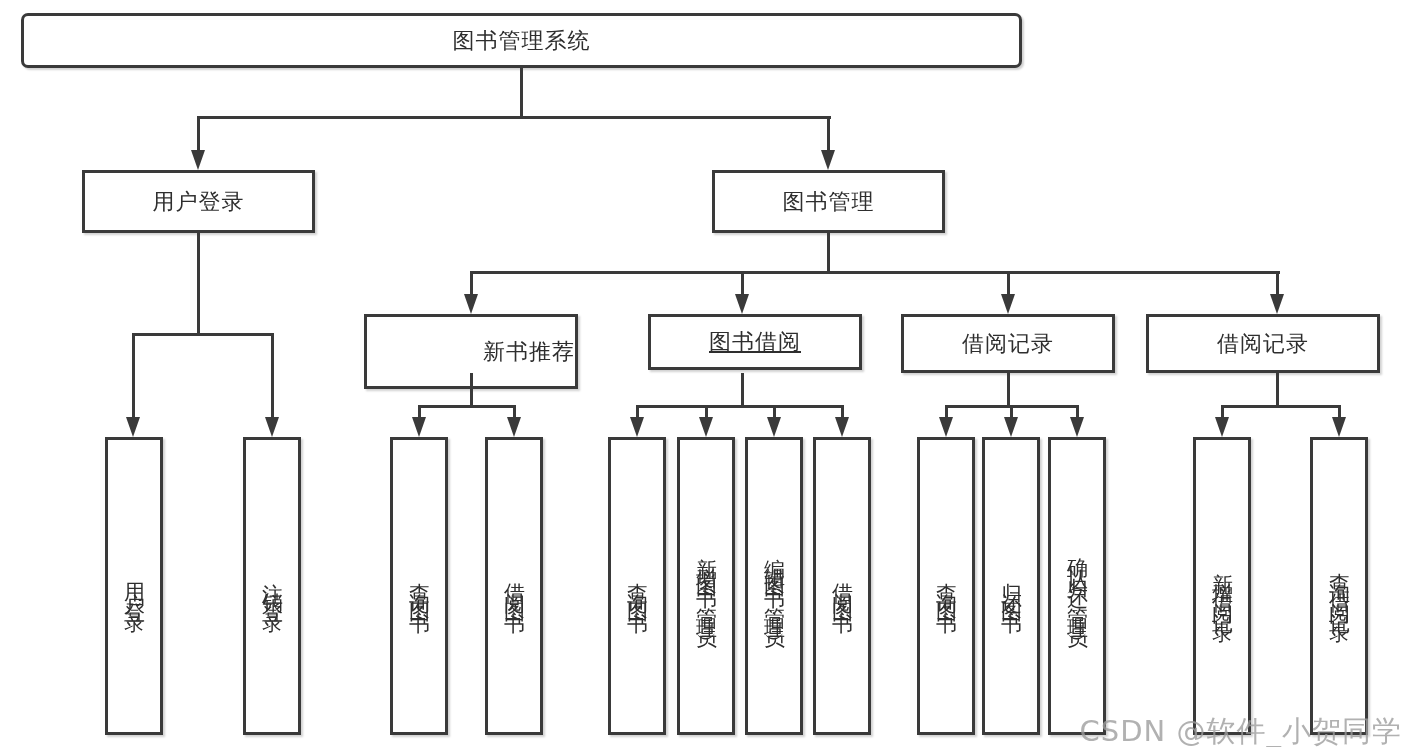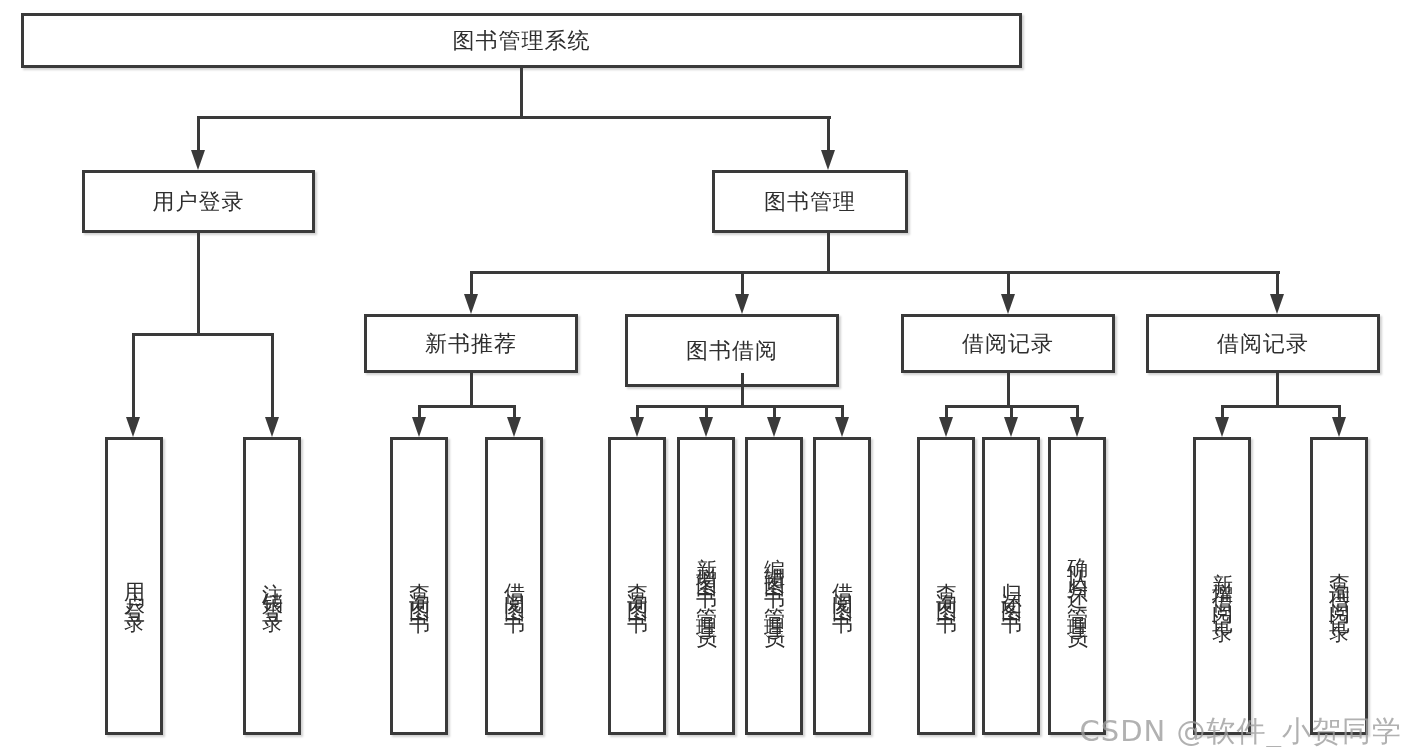--- a/index.html
+++ b/index.html
@@ -42,35 +42,35 @@
     color:rgba(158,158,158,0.8);
     letter-spacing:1px;
     z-index:10;
   }
 </style>
 </head>
 <body>
 
 <div id="canvas">
 
-  <div class="box hbox" style="left:21px; top:13px; width:1001px; height:55px;">
+  <div class="box hbox" style="left:21px; top:13px; width:1001px; height:55px;border-radius:7px;">
     <span>图书管理系统</span>
   </div>
 
   <div class="ln" style="left:520px; top:68px; width:3px; height:49px;"></div>
   <div class="ln" style="left:197px; top:116px; width:634px; height:3px;"></div>
   <div class="ln" style="left:197px; top:116px; width:3px; height:36px;"></div>
   <div class="ah" style="left:191px; top:150px;"></div>
   <div class="ln" style="left:827px; top:116px; width:3px; height:36px;"></div>
   <div class="ah" style="left:821px; top:150px;"></div>
 
   <div class="box hbox" style="left:82px; top:170px; width:233px; height:63px;">
     <span>用户登录</span>
   </div>
-  <div class="box hbox" style="left:712px; top:170px; width:196px; height:63px;">
+  <div class="box hbox" style="left:712px; top:170px; width:233px; height:63px;">
     <span>图书管理</span>
   </div>
 
   <div class="ln" style="left:197px; top:233px; width:3px; height:103px;"></div>
   <div class="ln" style="left:133px; top:333px; width:141px; height:3px;"></div>
   <div class="ln" style="left:132px; top:333px; width:3px; height:88px;"></div>
   <div class="ah" style="left:126px; top:417px;"></div>
   <div class="ln" style="left:271px; top:333px; width:3px; height:88px;"></div>
   <div class="ah" style="left:265px; top:417px;"></div>
 
@@ -78,24 +78,24 @@
   <div class="ln" style="left:470px; top:271px; width:810px; height:3px;"></div>
   <div class="ln" style="left:470px; top:271px; width:3px; height:26px;"></div>
   <div class="ah" style="left:464px; top:294px;"></div>
   <div class="ln" style="left:741px; top:271px; width:3px; height:26px;"></div>
   <div class="ah" style="left:735px; top:294px;"></div>
   <div class="ln" style="left:1007px; top:271px; width:3px; height:26px;"></div>
   <div class="ah" style="left:1001px; top:294px;"></div>
   <div class="ln" style="left:1276px; top:271px; width:3px; height:26px;"></div>
   <div class="ah" style="left:1270px; top:294px;"></div>
 
-  <div class="box hbox" style="left:364px; top:314px; width:214px; height:59px;">
+  <div class="box hbox" style="left:364px; top:314px; width:214px; height:75px;justify-content:flex-end;">
     <span>新书推荐</span>
   </div>
-  <div class="box hbox" style="left:625px; top:314px; width:214px; height:73px;">
+  <div class="box hbox" style="left:648px; top:314px; width:214px; height:56px;text-decoration:underline;">
     <span>图书借阅</span>
   </div>
   <div class="box hbox" style="left:901px; top:314px; width:214px; height:59px;">
     <span>借阅记录</span>
   </div>
   <div class="box hbox" style="left:1146px; top:314px; width:234px; height:59px;">
     <span>借阅记录</span>
   </div>
 
   <div class="ln" style="left:470px; top:373px; width:3px; height:35px;"></div>

